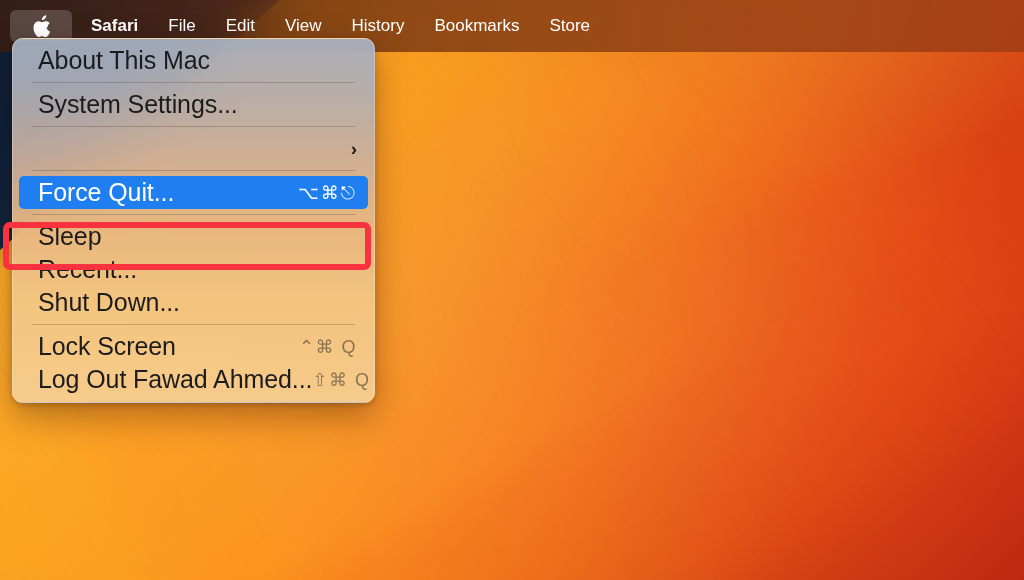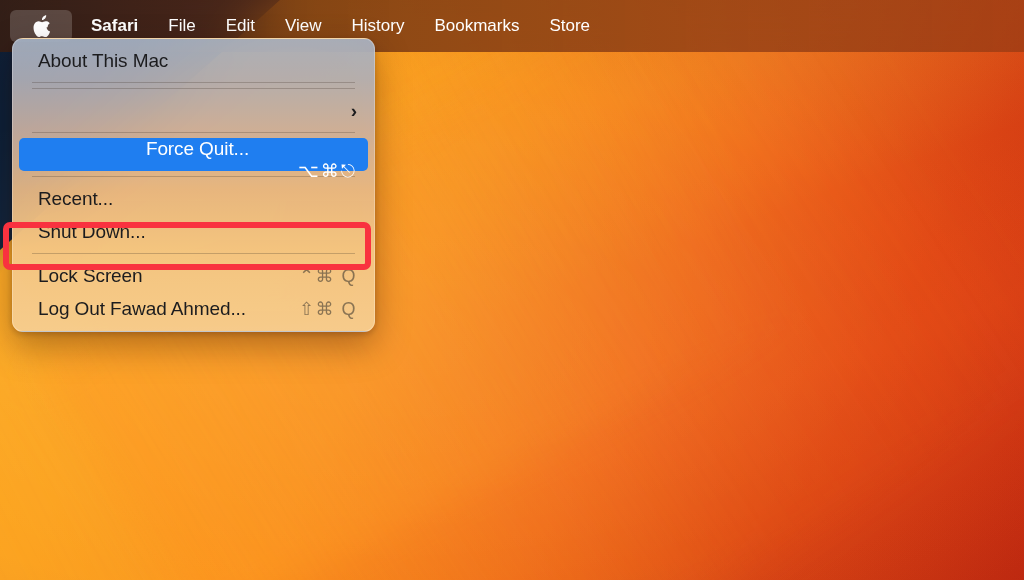--- a/index.html
+++ b/index.html
@@ -160,42 +160,41 @@
     position: relative;
     height: 33px;
     display: flex;
     align-items: center;
     padding: 0 11px 0 19px;
     margin: 0 6px;
     border-radius: 5px;
     box-sizing: border-box;
   }
   .menu-row .label {
-    font-size: 19px;
+    font-size: 25px;
     color: #1c1c1e;
     letter-spacing: -0.1px;
     white-space: nowrap;
   }
   .menu-row .shortcut {
     margin-left: auto;
     font-size: 18px;
     color: rgba(40,38,36,0.52);
     letter-spacing: 1.5px;
     white-space: nowrap;
   }
   .menu-row .chevron {
     margin-left: auto;
     font-size: 19px;
     color: #1c1c1e;
     font-weight: bold;
     line-height: 1;
   }
   .menu-row.selected {
     background: #1f7ef0;
-    flex-direction: column;
   }
   .menu-row.selected .label { color: #ffffff; }
   .menu-row.selected .shortcut { color: #ffffff; letter-spacing: 2px; }
 
   .separator {
     height: 1px;
     margin: 5px 19px 5px 19px;
     background: rgba(60,50,40,0.26);
   }
 
@@ -245,37 +244,43 @@
   </div>
 
   <div class="dropdown">
 
     <div class="menu-row">
       <span class="label">About This Mac</span>
     </div>
 
     <div class="separator"></div>
 
+    <div class="menu-row">
+      <span class="label">System Settings...</span>
+    </div>
 
 
     <div class="separator"></div>
 
     <div class="menu-row">
       <span class="chevron">›</span>
     </div>
 
     <div class="separator"></div>
 
     <div class="menu-row selected">
       <span class="label">Force Quit...</span>
       <span class="shortcut">⌥⌘⎋</span>
     </div>
 
     <div class="separator"></div>
 
+    <div class="menu-row">
+      <span class="label">Sleep</span>
+    </div>
 
     <div class="menu-row">
       <span class="label">Recent...</span>
     </div>
 
     <div class="menu-row">
       <span class="label">Shut Down...</span>
     </div>
 
     <div class="separator"></div>

